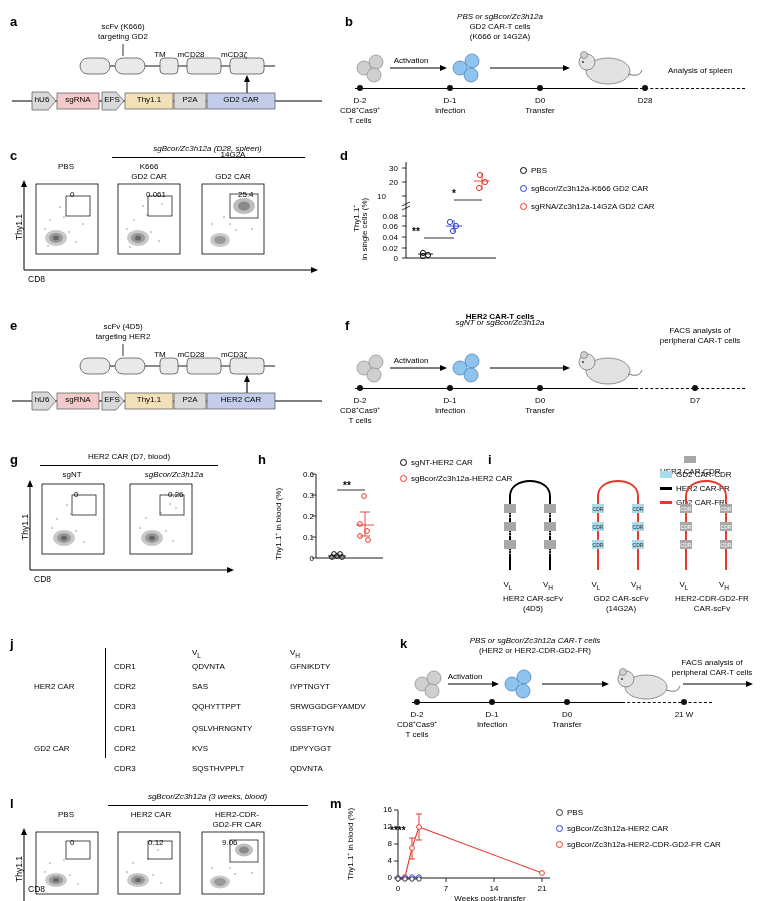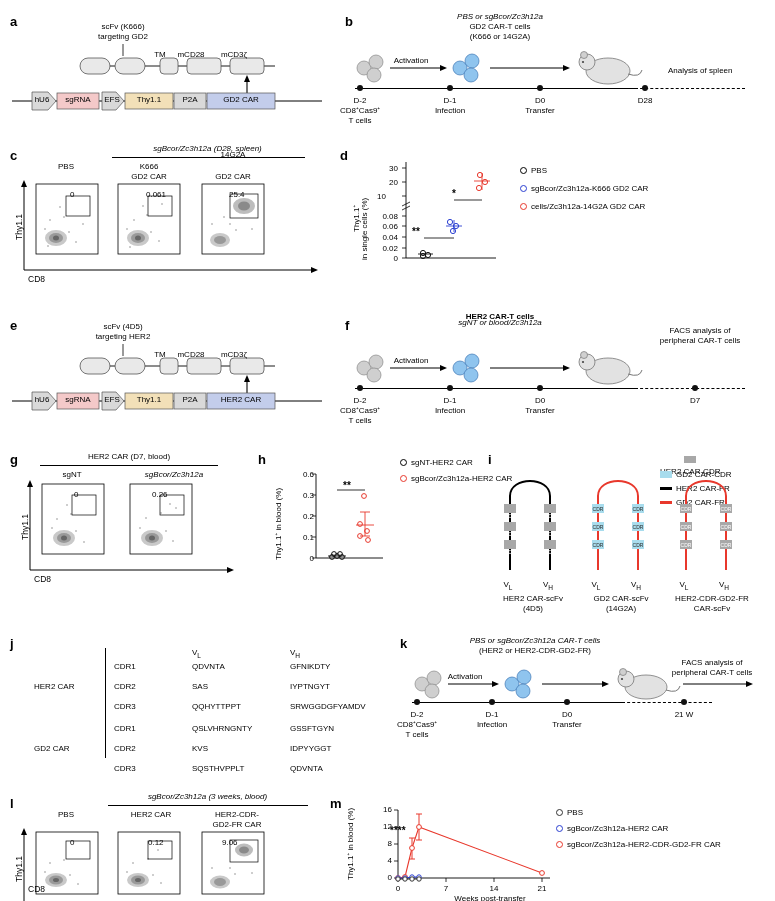--- a/index.html
+++ b/index.html
@@ -177,21 +177,21 @@
     <ellipse cx="42" cy="22" rx="11" ry="8" fill="#bdbdbd"></ellipse>
     <ellipse cx="42" cy="22" rx="6" ry="4.5" fill="#8a8a8a"></ellipse>
     <circle cx="28" cy="40" r="0.7"></circle>
       <circle cx="34" cy="46" r="0.7"></circle>
     <circle cx="10" cy="40" r="0.7"></circle>
       <circle cx="50" cy="45" r="0.7"></circle>
     <circle cx="22" cy="33" r="0.7"></circle>
   </g>
   <rect x="28" y="10" width="28" height="24" fill="none" stroke="#000" stroke-width="0.7"></rect>
 </svg>
-<div class="txt" style="left:229px;top:190px;">25.4</div>
+<div class="txt" style="left:238px;top:190px;">25.4</div>
 
 <svg style="left:24px;top:184px;" width="300" height="100">
   <line x1="0" y1="0" x2="0" y2="86" stroke="#000" stroke-width="1"></line>
   <polygon points="0,-4 -3,3 3,3" fill="#000"></polygon>
   <line x1="0" y1="86" x2="290" y2="86" stroke="#000" stroke-width="1"></line>
   <polygon points="294,86 287,83 287,89" fill="#000"></polygon>
 </svg>
 <div class="axis-label rot" style="left:14px;top:240px;transform:rotate(-90deg);">Thy1.1</div>
 <div class="axis-label" style="left:28px;top:274px;">CD8</div>
 
@@ -252,21 +252,21 @@
 <div class="legend-row" style="left:520px;top:166px;">
   <span class="circ"></span>
   <span>PBS</span>
 </div>
 <div class="legend-row" style="left:520px;top:184px;">
   <span class="circ blue"></span>
   <span>sgBcor/Zc3h12a-K666 GD2 CAR</span>
 </div>
 <div class="legend-row" style="left:520px;top:202px;">
   <span class="circ red"></span>
-  <span>cells/Zc3h12a-14G2A GD2 CAR</span>
+  <span>sgRNA/Zc3h12a-14G2A GD2 CAR</span>
 </div>
 
 <div class="panel-letter" style="left:10px;top:318px;">e</div>
 <div class="txt c" style="left:78px;top:322px;width:90px;">scFv (4D5)</div>
 <div class="txt c" style="left:78px;top:332px;width:90px;">targeting HER2</div>
 
 <svg style="left:60px;top:344px;" width="240" height="40">
   <line x1="63" y1="0" x2="63" y2="12" stroke="#000" stroke-width="0.8"></line>
   <line x1="20" y1="22" x2="215" y2="22" stroke="#000" stroke-width="0.9"></line>
   <rect x="20" y="14" width="30" height="16" rx="8" ry="8" fill="#e9e9e9" stroke="#555" stroke-width="0.8"></rect>
@@ -291,21 +291,21 @@
   <rect x="197" y="5" width="68" height="16" fill="#c3cdeb" stroke="#555" stroke-width="0.7"></rect>
 </svg>
 <div class="txt c" style="left:30px;top:395px;width:24px;">hU6</div>
 <div class="txt c" style="left:57px;top:395px;width:42px;">sgRNA</div>
 <div class="txt c" style="left:99px;top:395px;width:26px;">EFS</div>
 <div class="txt c" style="left:125px;top:395px;width:48px;">Thy1.1</div>
 <div class="txt c" style="left:174px;top:395px;width:32px;">P2A</div>
 <div class="txt c" style="left:207px;top:395px;width:68px;">HER2 CAR</div>
 
 <div class="panel-letter" style="left:345px;top:318px;">f</div>
-<div class="txt c" style="left:395px;top:318px;width:210px;"><span class="ital">sgNT or blood/Zc3h12a</span></div>
+<div class="txt c" style="left:395px;top:318px;width:210px;"><span class="ital">sgNT or sgBcor/Zc3h12a</span></div>
 <div class="txt c" style="left:395px;top:312px;width:210px;font-weight:bold;">HER2 CAR-T cells</div>
 
 <svg style="left:350px;top:344px;" width="400" height="60">
   <circle cx="14" cy="24" r="7" fill="#cfcfcf" stroke="#888" stroke-width="0.7"></circle>
   <circle cx="26" cy="18" r="7" fill="#cfcfcf" stroke="#888" stroke-width="0.7"></circle>
   <circle cx="24" cy="31" r="7" fill="#cfcfcf" stroke="#888" stroke-width="0.7"></circle>
   <line x1="40" y1="24" x2="92" y2="24" stroke="#000" stroke-width="1"></line>
   <polygon points="97,24 90,21 90,27" fill="#000"></polygon>
   <circle cx="110" cy="24" r="7" fill="#8fc4ee" stroke="#3f77b5" stroke-width="0.7"></circle>
   <circle cx="122" cy="17" r="7" fill="#8fc4ee" stroke="#3f77b5" stroke-width="0.7"></circle>
@@ -371,21 +371,21 @@
     <circle cx="10" cy="44" r="0.7"></circle>
       <circle cx="36" cy="47" r="0.7"></circle>
     <circle cx="16" cy="34" r="0.7"></circle>
       <circle cx="31" cy="29" r="0.7"></circle>
     <circle cx="43" cy="57" r="0.7"></circle>
       <circle cx="40" cy="20" r="0.7"></circle>
     <circle cx="46" cy="24" r="0.7"></circle>
   </g>
   <rect x="30" y="11" width="24" height="20" fill="none" stroke="#000" stroke-width="0.7"></rect>
 </svg>
-<div class="txt" style="left:152px;top:490px;">0.26</div>
+<div class="txt" style="left:168px;top:490px;">0.26</div>
 
 <svg style="left:30px;top:484px;" width="230" height="100">
   <line x1="0" y1="0" x2="0" y2="86" stroke="#000" stroke-width="1"></line>
   <polygon points="0,-4 -3,3 3,3" fill="#000"></polygon>
   <line x1="0" y1="86" x2="200" y2="86" stroke="#000" stroke-width="1"></line>
   <polygon points="204,86 197,83 197,89" fill="#000"></polygon>
 </svg>
 <div class="axis-label rot" style="left:20px;top:540px;transform:rotate(-90deg);">Thy1.1</div>
 <div class="axis-label" style="left:34px;top:574px;">CD8</div>
 

